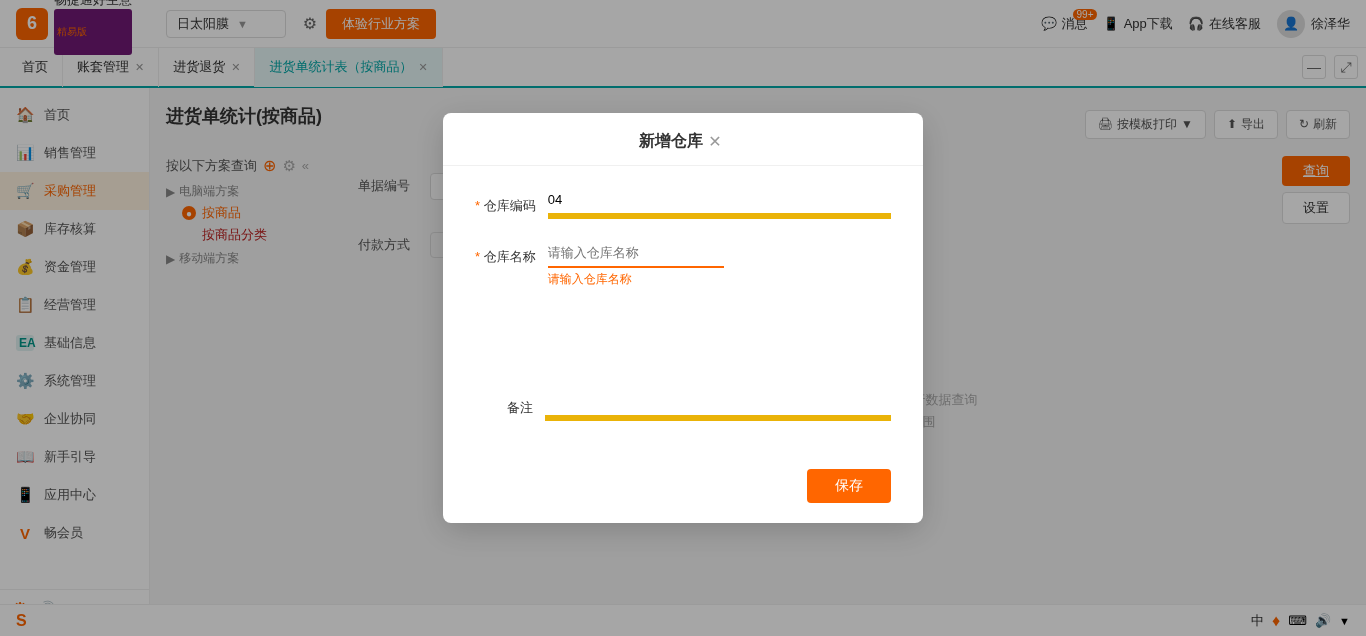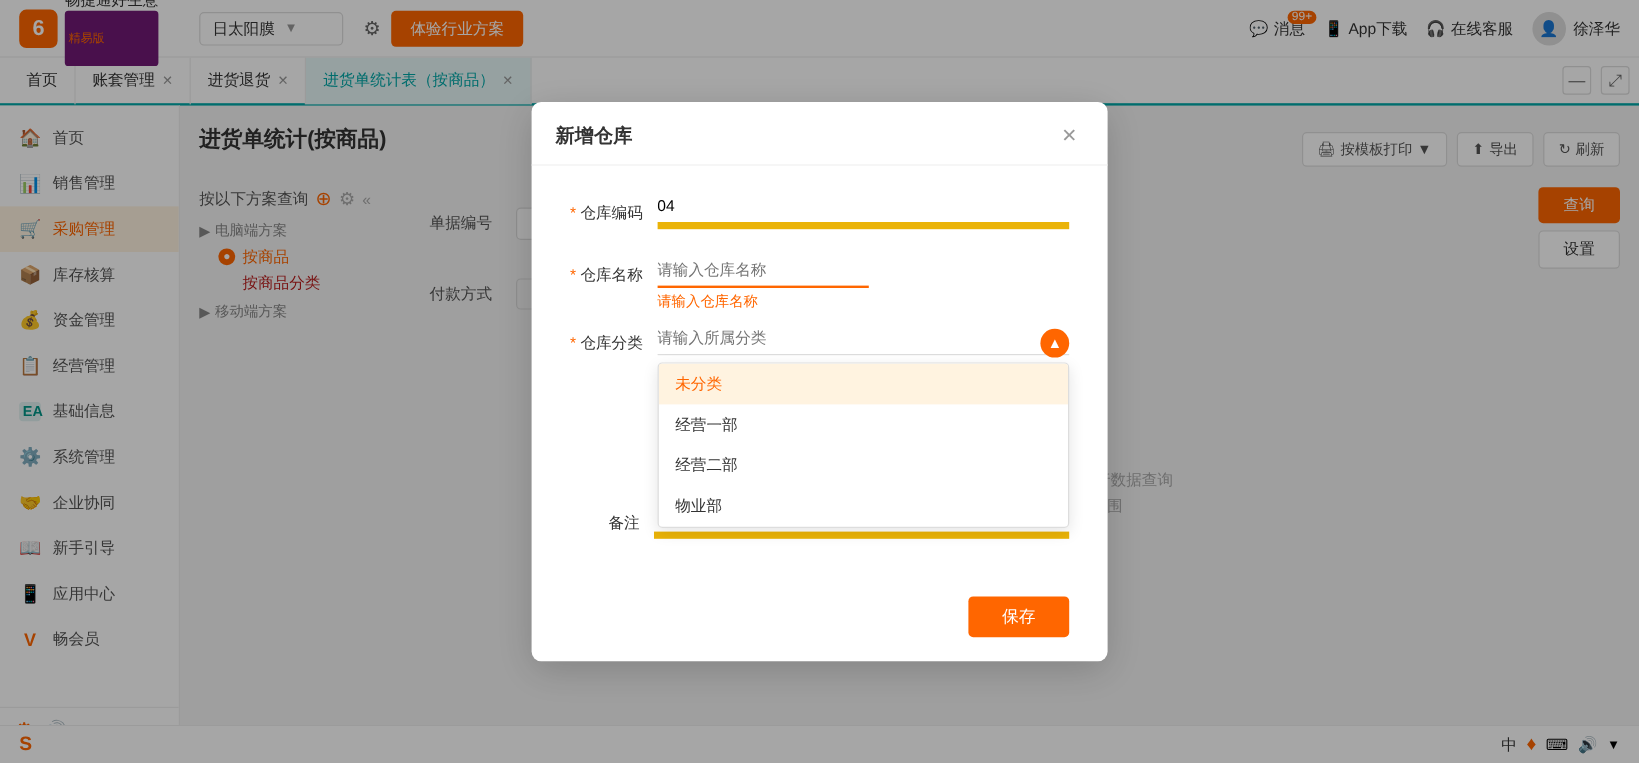--- a/index.html
+++ b/index.html
@@ -140,21 +140,21 @@
       flex: 1;
       padding: 16px;
       overflow: auto;
       position: relative;
     }
     .page-title {
       font-size: 18px; font-weight: bold; color: #333; margin-bottom: 16px;
     }
     .btn-query {
       background: #f60; color: #fff; border: none; border-radius: 4px;
-      padding: 6px 20px; font-size: 13px; cursor: pointer;
+      padding: 6px 20px; font-size: 13px; cursor: pointer; text-decoration: underline;
     }
     .btn-set {
       border: 1px solid #ddd; background: #fff; color: #333; border-radius: 4px;
       padding: 6px 20px; font-size: 13px; cursor: pointer;
     }
     .toolbar-right { margin-left: auto; display: flex; gap: 8px; align-items: center; }
     .toolbar-btn {
       display: flex; align-items: center; gap: 4px;
       border: 1px solid #ddd; background: #fff; color: #555;
       border-radius: 4px; padding: 5px 12px; font-size: 12px; cursor: pointer;
@@ -190,21 +190,21 @@
     .dialog {
       background: #fff;
       border-radius: 8px;
       width: 480px;
       box-shadow: 0 8px 32px rgba(0,0,0,0.18);
       overflow: visible;
       position: relative;
       z-index: 101;
     }
     .dialog-header {
-      display: flex; align-items: center; justify-content: space-between;
+      display: flex; align-items: center; justify-content: center;
       padding: 16px 20px 12px;
       border-bottom: 1px solid #f0f0f0;
     }
     .dialog-title { font-size: 16px; font-weight: bold; color: #333; }
     .dialog-close {
       width: 24px; height: 24px; border-radius: 50%;
       display: flex; align-items: center; justify-content: center;
       cursor: pointer; color: #999; font-size: 16px;
     }
     .dialog-body { padding: 20px 32px; }
@@ -530,44 +530,20 @@
       <div class="field-row" style="margin-bottom:28px;">
         <div class="field-label">
           <span class="required">* </span><span>仓库名称</span>
         </div>
         <div style="flex:1;position:relative;">
           <input class="field-input error" placeholder="请输入仓库名称" style="">
           <div class="error-msg" style="position:absolute;bottom:-20px;left:0;">请输入仓库名称</div>
         </div>
       </div>
 
-      <div class="field-row" style="position:relative;">
-        <div class="field-label">
-          <span class="required">* </span><span>仓库分类</span>
-        </div>
-        <div class="field-select-wrap">
-          <input class="field-select-input" placeholder="请输入所属分类" style="">
-          <div class="field-select-arrow">▲</div>
-          
-          <div class="dropdown-list">
-            <div class="dropdown-item selected">
-              <span>未分类</span>
-            </div>
-            <div class="dropdown-item">
-              <span>经营一部</span>
-            </div>
-            <div class="dropdown-item">
-              <span>经营二部</span>
-            </div>
-            <div class="dropdown-item">
-              <span>物业部</span>
-            </div>
-          </div>
-        </div>
-      </div>
 
       <div class="field-row" style="margin-top:120px;">
         <div class="field-label">备注</div>
         <input class="field-input" style="">
       </div>
     </div>
     <div class="dialog-footer">
       <button class="btn-save">保存</button>
     </div>
   </div>

